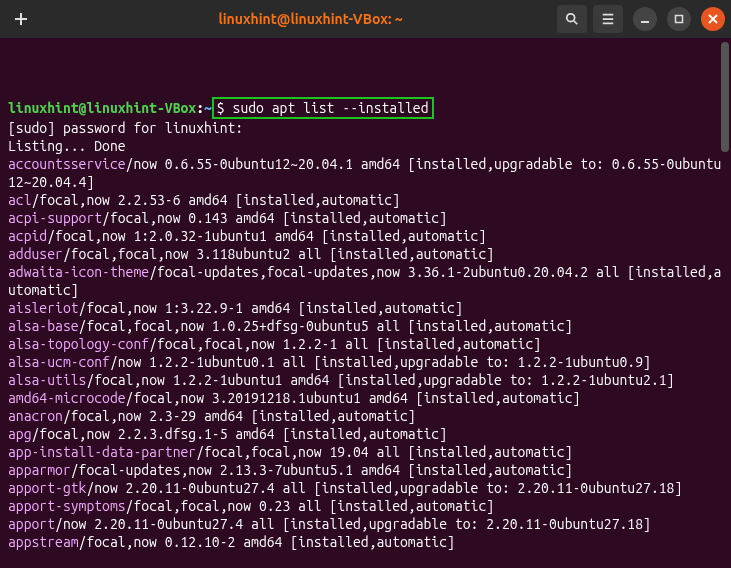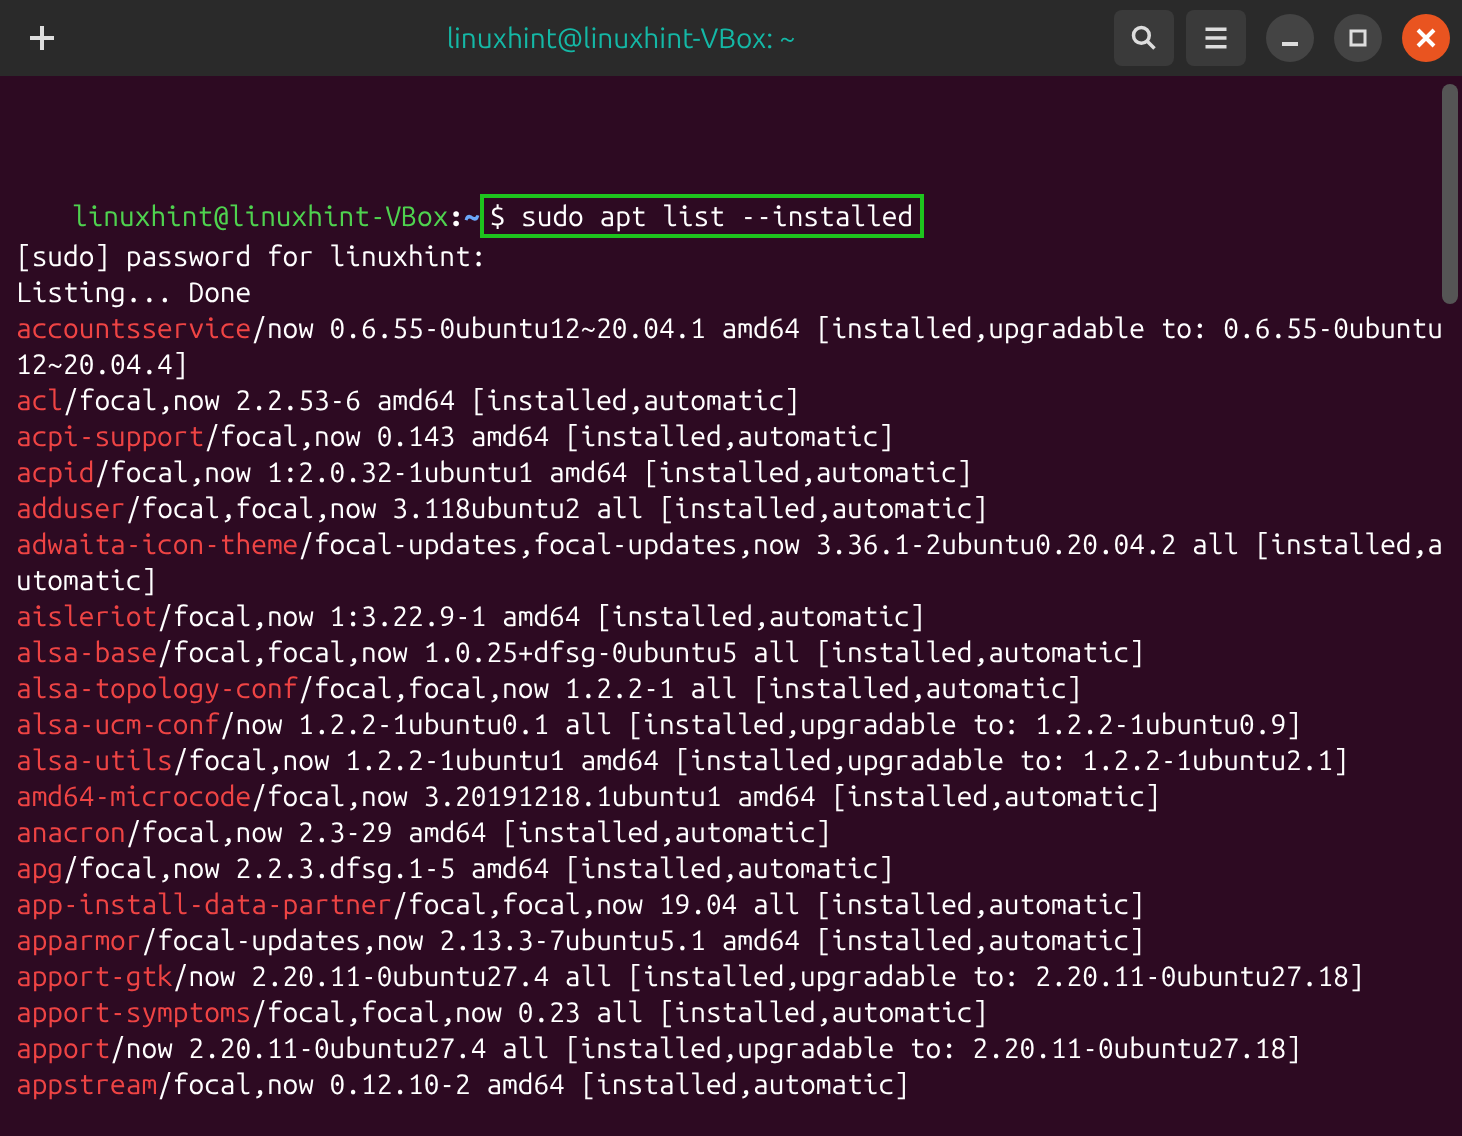--- a/index.html
+++ b/index.html
@@ -23,24 +23,24 @@
   }
   .title-plus {
     width: 30px; height: 28px;
     display: flex; align-items: center; justify-content: center;
     color: #ddd; font-size: 18px;
     border-radius: 4px;
   }
   .title-center {
     flex: 1;
     text-align: center;
-    color: #14b8a6;
+    color: #f97316;
     font-family: Ubuntu, sans-serif;
     font-size: 14px;
-    font-weight: normal;
+    font-weight: bold;
     margin-left: 28px;
   }
   .tb-btn {
     width: 30px; height: 28px;
     display: flex; align-items: center; justify-content: center;
     border-radius: 4px;
     color: #ddd;
     background: #3a3a3a;
   }
   .tb-btn.round { width: 24px; height: 24px; border-radius: 50%; background:#444; margin-left:4px;}
@@ -48,31 +48,31 @@
   .tb-btn svg { display:block; }
   .terminal {
     padding: 5px 8px 8px 8px;
     white-space: pre-wrap;
     word-break: break-all;
     position: relative;
     height: calc(568px - 38px);
     overflow: hidden;
   }
   .scrollbar { position:absolute; right:2px; top:4px; width:8px; height:110px; background:#555; border-radius:4px;}
-  .prompt-user { color: #4fd24f; font-weight: normal; margin-left: 28px; }
+  .prompt-user { color: #4fd24f; font-weight: bold; }
   .prompt-colon { color: #fff; font-weight: bold;}
   .prompt-path { color: #6aa7f8; font-weight: bold;}
   .cmd-box {
     border: 2px solid #1ec41e;
     padding: 0 3px;
     display: inline-block;
     color: #fff;
     text-align: center;
   }
-  .pkg { color: #ef4444; }
+  .pkg { color: #f0abfc; }
   .line { display:block; }
 </style>
 </head>
 <body>
 
 <div class="titlebar">
   <div class="title-plus">
     <svg width="16" height="16" viewBox="0 0 16 16">
         <path d="M7 2h2v5h5v2H9v5H7V9H2V7h5z" fill="#ddd"></path>
       </svg>

